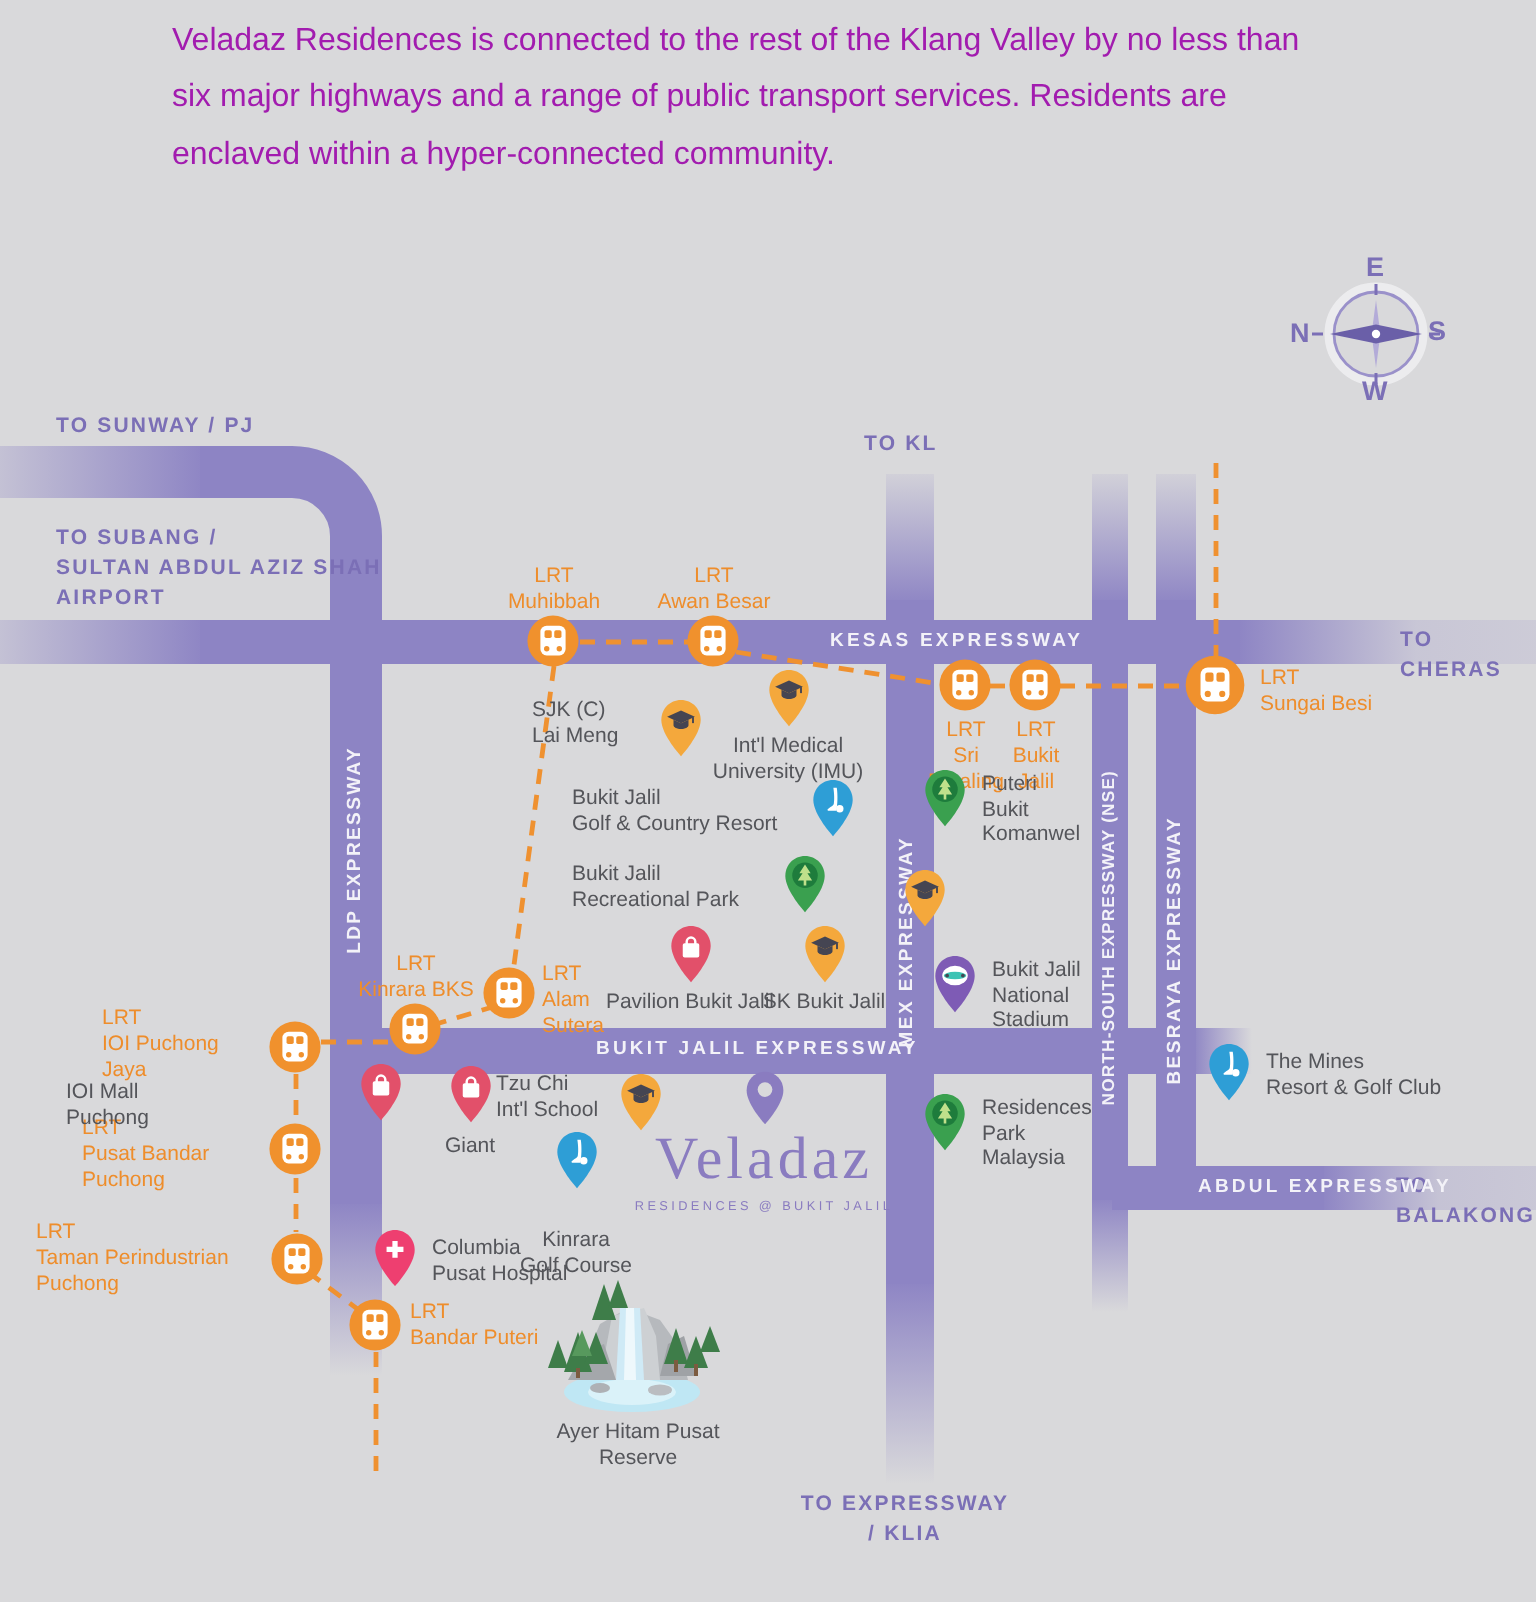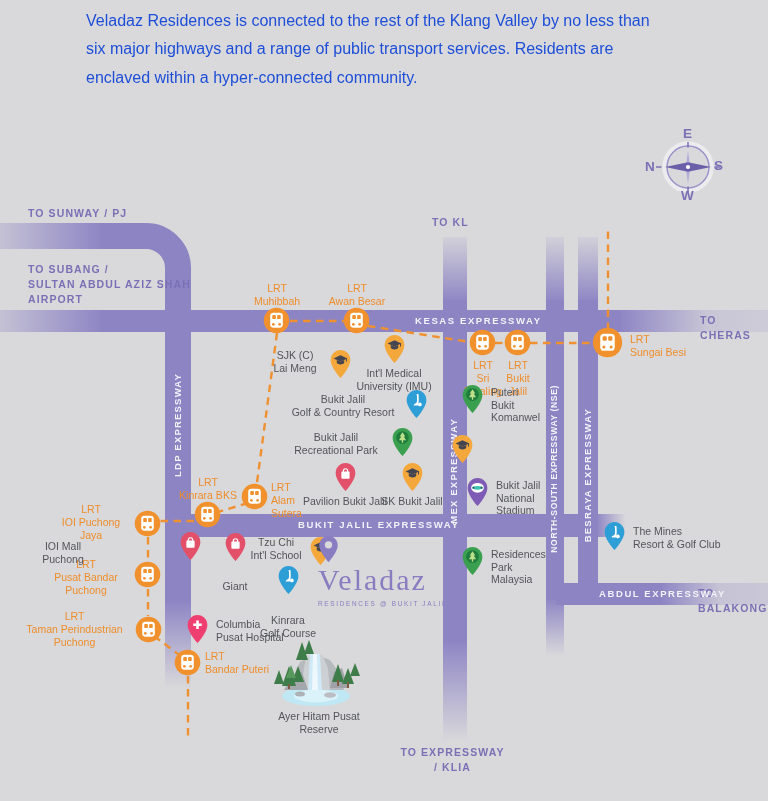--- a/index.html
+++ b/index.html
@@ -1,43 +1,43 @@
 <!DOCTYPE html>
 <html><head>
 <meta charset="utf-8">
 <style>
   *{margin:0;padding:0;box-sizing:border-box}
   html,body{width:768px;height:801px}
   body{position:relative;background:#d9d9db;font-family:"Liberation Sans",sans-serif;overflow:hidden}
   #map-svg{position:absolute;left:0;top:0;z-index:0}
   .header{position:absolute;left:86px;top:7px;width:650px;font-size:16px;line-height:1.78;
-          color:#1d4ed8;white-space:pre-line;z-index:2}
+          color:#a21caf;white-space:pre-line;z-index:2}
   .dir{position:absolute;color:#7b6fb6;font-weight:bold;font-size:10.5px;letter-spacing:1.1px;
        white-space:pre-line;line-height:1.45;z-index:2}
   .roadlbl{position:absolute;color:#f3f2f8;font-weight:bold;font-size:9.5px;letter-spacing:1.6px;
            white-space:nowrap;z-index:2}
   .vlabel{position:absolute;writing-mode:vertical-rl;transform:rotate(180deg);color:#f3f2f8;
           font-weight:bold;font-size:9.5px;letter-spacing:1.2px;white-space:nowrap;z-index:2}
   .vlabel.small{font-size:8.6px;letter-spacing:.6px}
   .lrt{position:absolute;color:#ee8d2b;font-weight:normal;font-size:10.5px;line-height:1.22;
        white-space:pre-line;z-index:3}
   .poi{position:absolute;display:flex;z-index:3}
   .poi.row{flex-direction:row;align-items:flex-start}
   .poi.col{flex-direction:column;align-items:center}
   .poi-label{color:#54555a;font-size:10.5px;line-height:1.2;white-space:pre-line}
-  .ta-r{text-align:center}.ta-c{text-align:center}
+  .ta-r{text-align:left}.ta-c{text-align:center}
   .gap5{margin-left:5px}.gap7{margin-left:7px}
   .pin{width:23px;height:30px;flex:none}
   .pin.c-edu{color:#f4a83c}.pin.c-park{color:#3aa04f}.pin.c-golf{color:#2e9ed6}
   .pin.c-mall{color:#e2506a}.pin.c-hosp{color:#ee3f70}.pin.c-stad{color:#7e5bb5}.pin.c-vel{color:#8a7cc0}
   .station{position:absolute;width:27px;height:27px;z-index:3}
   .station.lg{width:31px;height:31px}
   .compass-letter{position:absolute;color:#7b6fb6;font-weight:bold;font-size:13.5px;z-index:2}
   .logo{position:absolute;left:318px;top:535px;width:128px;display:flex;flex-direction:column;
-        z-index:3}
+        align-items:center;z-index:3}
   .logo-name{font-family:"Liberation Serif",serif;font-size:30px;letter-spacing:2px;color:#8a7cc0;
              line-height:1;margin-top:2px}
   .logo-tag{font-size:6.4px;letter-spacing:1.7px;color:#8a7cc0;margin-top:5px;white-space:nowrap}
   .forest{position:absolute;left:270px;top:624px;z-index:3}
 </style>
 </head>
 <body>
 
 <svg id="map-svg" width="768" height="801" viewBox="0 0 768 801">
   <defs>
@@ -367,21 +367,21 @@
 <div class="poi-label ta-r" style="position:absolute;left:33px;top:540px;width:60px;z-index:3">IOI Mall
 Puchong</div>
 <svg class="pin c-mall" style="position:absolute;left:179px;top:531px;z-index:3">
     <use href="#sym-pin-mall"></use>
   </svg>
 
 <div class="poi col" style="left:211px;top:532px;width:48px">
   <svg class="pin c-mall">
       <use href="#sym-pin-mall"></use>
     </svg>
-  <div class="poi-label ta-c" style="margin-top:18px">Giant</div>
+  <div class="poi-label ta-c" style="margin-top:5px">Giant</div>
 </div>
 
 <div class="poi row" style="left:248px;top:536px">
   <div class="poi-label ta-r" style="width:56px">Tzu Chi
 Int'l School</div>
   <svg class="pin c-edu gap5">
       <use href="#sym-pin-edu"></use>
     </svg>
 </div>
 

